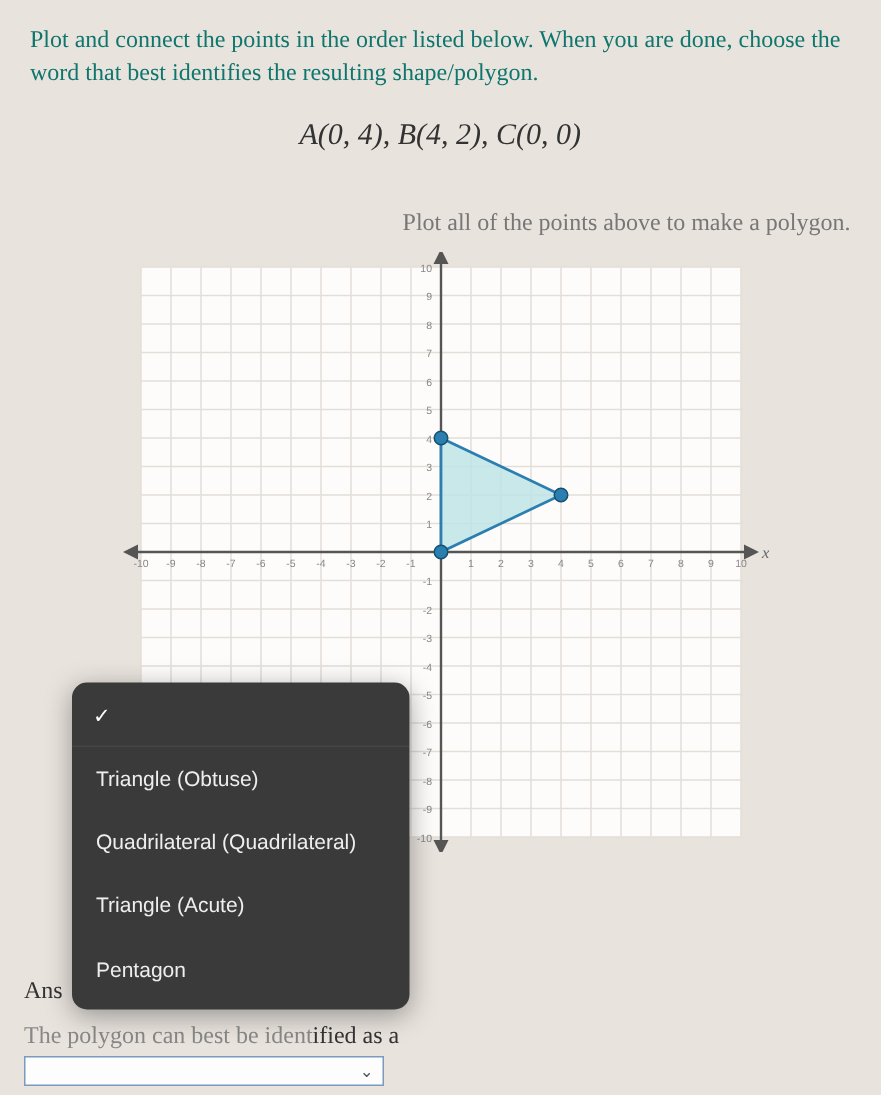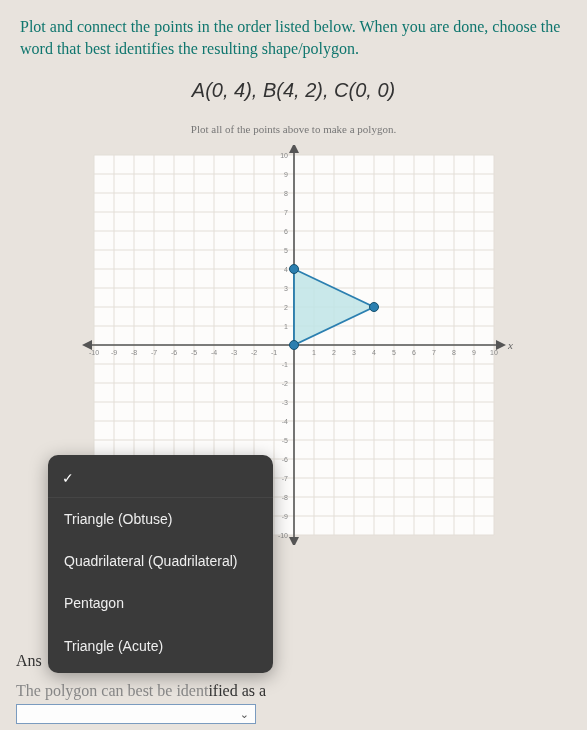--- a/index.html
+++ b/index.html
@@ -17,26 +17,26 @@
       font-size: 16px;
       line-height: 1.4;
       color: #0f766e;
       margin-bottom: 18px;
     }
     .points-display {
       text-align: center;
       font-size: 20px;
       font-style: italic;
       color: #333;
-      margin-bottom: 20px;
-      font-family: Liberation Sans, sans-serif;
+      margin-bottom: 36px;
+      font-family: Liberation Serif, serif;
     }
     .plot-hint {
-      text-align: center;
-      font-size: 11px;
+      text-align: right;
+      font-size: 16px;
       color: #777;
       line-height: 1.4;
       margin-bottom: 8px;
     }
     .graph-wrap {
       display: flex;
       justify-content: center;
       margin-bottom: 10px;
     }
     .graph {
@@ -219,22 +219,22 @@
       </svg>
   </div>
 </div>
 
 <div class="dropdown">
   <div class="check-row">
     <span class="check">✓</span>
   </div>
   <div class="opt">Triangle (Obtuse)</div>
   <div class="opt">Quadrilateral (Quadrilateral)</div>
+  <div class="opt">Triangle (Acute)</div>
   <div class="opt">Pentagon</div>
-  <div class="opt">Triangle (Acute)</div>
 </div>
 
 <div class="answer-label">Ans</div>
 
 <div class="bottom-line">
   <span class="obscured">The polygon can best be ident</span><span>ified as a</span>
 </div>
 
 <div class="select-box">
   <span class="chev">⌄</span>

